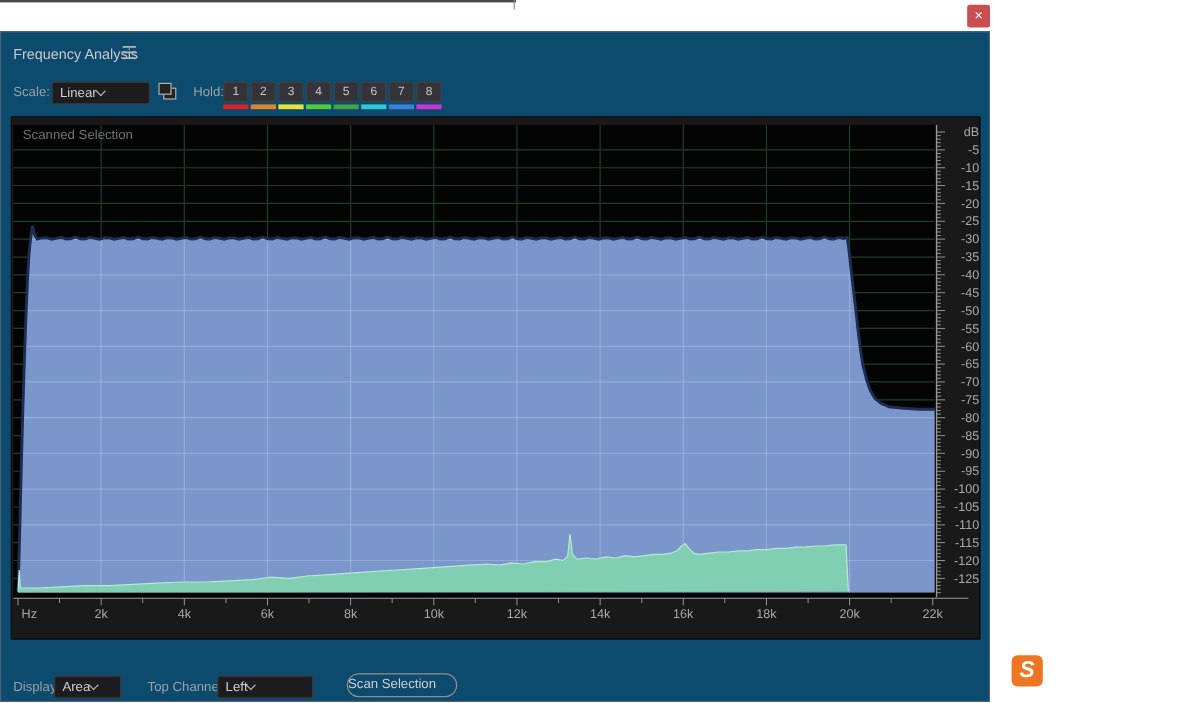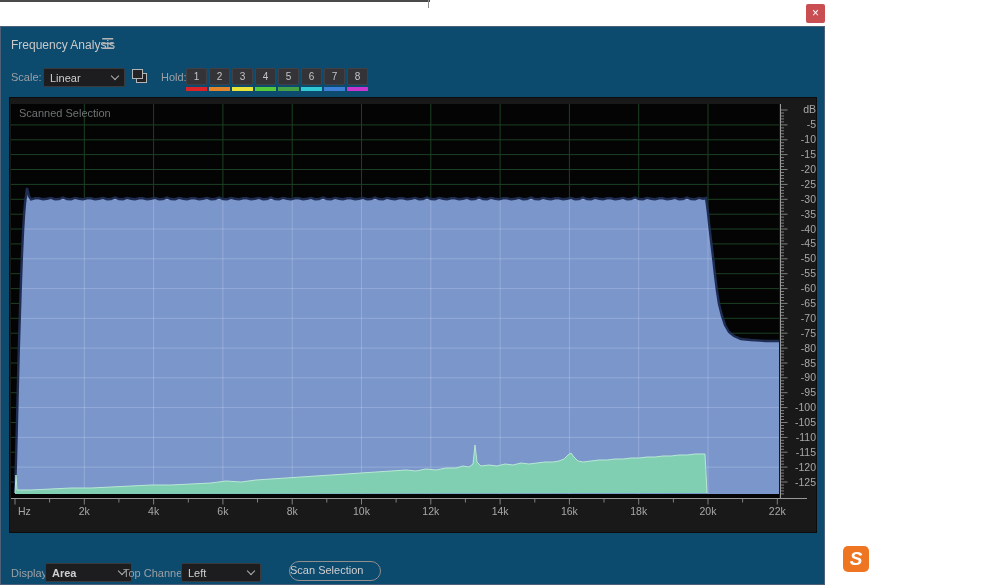--- a/index.html
+++ b/index.html
@@ -17,21 +17,21 @@
 
   #app-window { left:0; top:26px; width:825px; height:559px; background:#0c4a6e;
     border:1px solid #4e6078; }
 
   #panel-title { left:10px; top:11px; color:#c9c9c9; font-size:12px; }
   #panel-menu-icon { left:100px; top:8px; color:#b5b5b5; font-size:15px; }
 
   .lbl { color:#9da0a3; font-size:11px; }
   .select { background:#1d1d1f; border:1px solid #3a3a3c; border-radius:2px;
     color:#cfcfcf; font-size:11px; display:flex; align-items:center;
-    padding:0 6px; justify-content:space-between; }
+    padding:0 6px; }
   .chev { width:6px; height:6px; border-right:1.5px solid #b0b0b0;
     border-bottom:1.5px solid #b0b0b0; transform:rotate(45deg); margin-top:-3px; }
 
   #snapshot-icon { left:131px; top:42px; width:18px; height:16px; }
   #snapshot-icon .sq1 { position:absolute; left:0; top:0; width:11px; height:10px;
     border:1.5px solid #b5b5b5; background:#232325; }
   #snapshot-icon .sq2 { position:absolute; left:4px; top:4px; width:11px; height:10px;
     border:1.5px solid #b5b5b5; background:#232325; }
 
   #hold-row { left:185px; top:41px; display:flex; gap:2px; }
@@ -390,21 +390,21 @@
           <text x="489.1" y="17" text-anchor="middle" font-size="10.5" fill="#a8a8a8" font-family="Liberation Sans, sans-serif">14k</text>
           <text x="558.4" y="17" text-anchor="middle" font-size="10.5" fill="#a8a8a8" font-family="Liberation Sans, sans-serif">16k</text>
           <text x="627.7" y="17" text-anchor="middle" font-size="10.5" fill="#a8a8a8" font-family="Liberation Sans, sans-serif">18k</text>
           <text x="697.0" y="17" text-anchor="middle" font-size="10.5" fill="#a8a8a8" font-family="Liberation Sans, sans-serif">20k</text>
           <text x="766.3" y="17" text-anchor="middle" font-size="10.5" fill="#a8a8a8" font-family="Liberation Sans, sans-serif">22k</text>
         </svg>
     </div>
 
     <div id="footer-row" class="abs">
       <div class="abs lbl" style="left:10px; top:8px;">Display:</div>
-      <div class="abs select" style="left:44px; top:4px; width:87px; height:19px;font-weight:bold;">
+      <div class="abs select" style="left:44px; top:4px; width:56px; height:19px;">
         <span>Area</span>
         <span class="chev"></span>
       </div>
       <div class="abs lbl" style="left:122px; top:8px;">Top Channel:</div>
       <div class="abs select" style="left:180px; top:4px; width:80px; height:19px;">
         <span>Left</span>
         <span class="chev"></span>
       </div>
       <div class="abs pill-btn" style="left:288px; top:2px; width:92px; height:20px; line-height:17px;">Scan Selection</div>
     </div>

